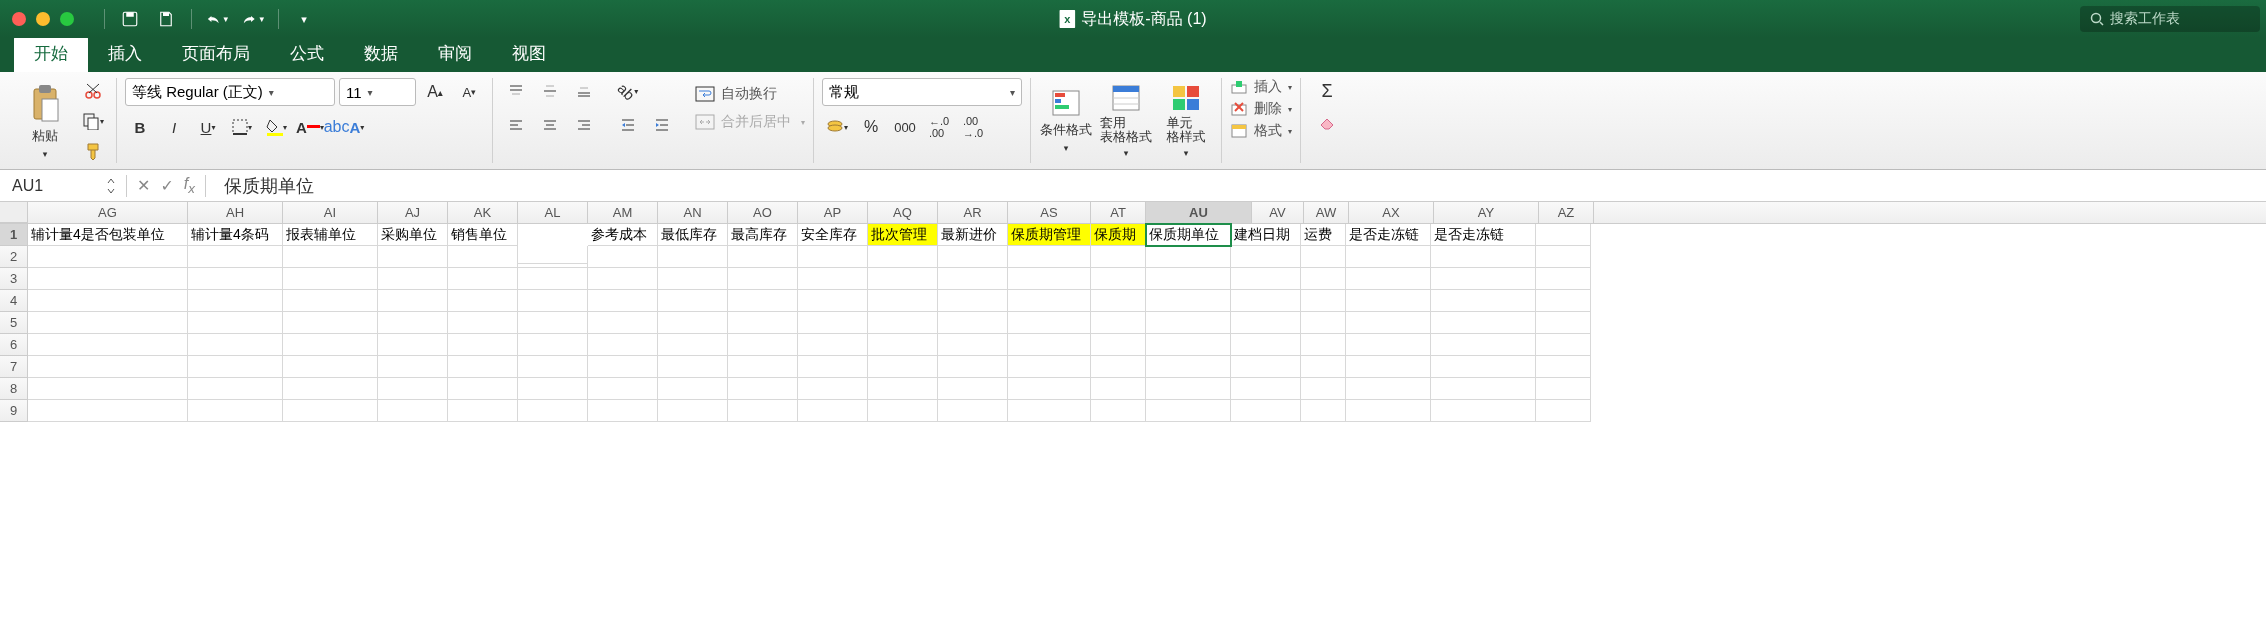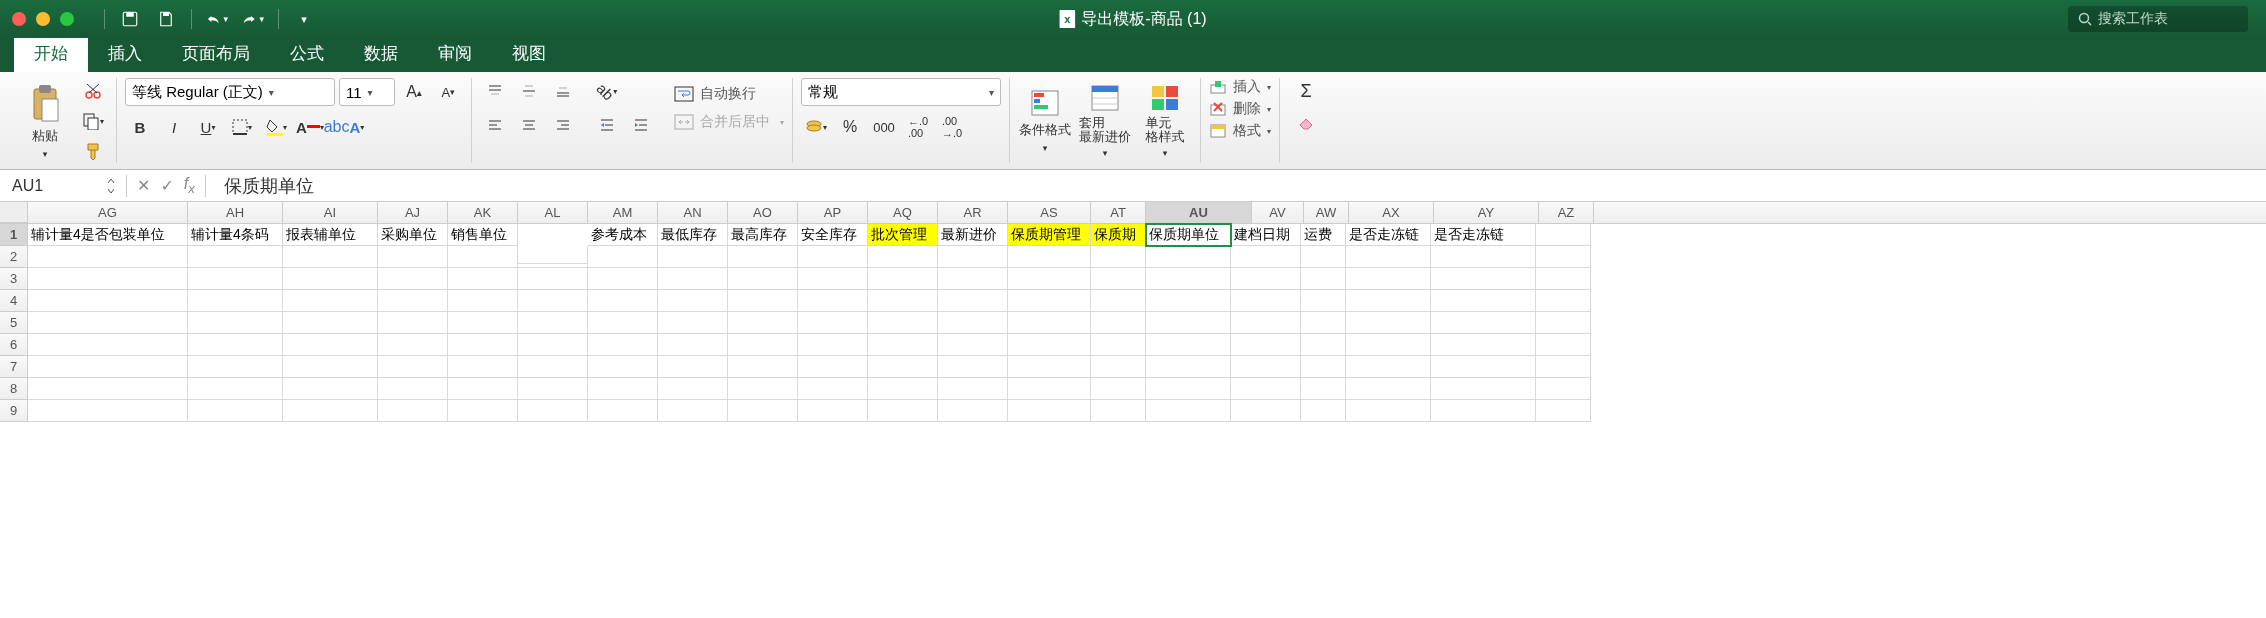--- a/index.html
+++ b/index.html
@@ -6,21 +6,21 @@
   body { font-family: -apple-system, "Helvetica Neue", Arial, sans-serif; font-size: 13px; background: #fff; width: 2266px; overflow: hidden; }
   
   .titlebar { background: linear-gradient(#1a6b3f,#165934); height: 38px; display: flex; align-items: center; position: relative; color: #fff; }
   .traffic { display: flex; gap: 10px; margin-left: 12px; }
   .tl { width: 14px; height: 14px; border-radius: 50%; }
   .red { background: #ff5f57; } .yellow { background: #febc2e; } .green { background: #28c840; }
   .qat { display: flex; gap: 14px; margin-left: 30px; align-items: center; }
   .qat-btn { width: 22px; height: 22px; display: flex; align-items: center; justify-content: center; fill: #fff; color:#fff; }
   .qat-sep { width: 1px; height: 20px; background: rgba(255,255,255,.3); }
   .doc-title { position: absolute; left: 50%; transform: translateX(-50%); display: flex; align-items: center; gap: 6px; font-size: 16px; }
-  .search-bar { margin-left: auto; margin-right: 18px; background: rgba(0,0,0,.25); border-radius: 4px; padding: 4px 10px; display: flex; align-items: center; gap: 6px; color: #bcd9c8; font-size: 14px; width: 180px; }
+  .search-bar { margin-left: auto; margin-right: 6px; background: rgba(0,0,0,.25); border-radius: 4px; padding: 4px 10px; display: flex; align-items: center; gap: 6px; color: #bcd9c8; font-size: 14px; width: 180px; }
   
   .tabs { background: #165934; display: flex; align-items: flex-end; padding-left: 14px; height: 34px; gap: 0; }
   .tab { padding: 7px 20px; color: #fff; font-size: 17px; font-weight: 500; cursor: pointer; }
   .tab.active { background: #fff; color: #166a3e; border-radius: 4px 4px 0 0; }
   
   .ribbon { background: linear-gradient(#fbfbfb,#ececec); border-bottom: 1px solid #bbb; display: flex; padding: 6px 10px; height: 98px; gap: 0; }
   .group { display: flex; flex-direction: column; align-items: center; justify-content: space-between; padding: 0 8px; border-right: 1px solid #d0d0d0; }
   .group:last-child { border-right:none;}
   .grow { display:flex; gap:6px; align-items:center;}
   .bigbtn { display:flex;flex-direction:column;align-items:center;justify-content:center;gap:4px;width:54px;height:86px;font-size:13px;color:#333;}
@@ -153,21 +153,21 @@
     </div>
   </div>
 
   <div class="group">
     <div class="col" style="gap:8px;">
       <div class="row">
         <div class="dd" style="width:210px;">
             <span>等线 Regular (正文)</span>
             <span class="dd-arrow">▾</span>
           </div>
-        <div class="dd" style="width:56px;">
+        <div class="dd" style="width:77px;">
             <span>11</span>
             <span class="dd-arrow">▾</span>
           </div>
         <div class="smallbtn" style="font-size:16px;">A<span style="font-size:10px;vertical-align:super;">▴</span></div>
         <div class="smallbtn" style="font-size:13px;">A<span style="font-size:9px;vertical-align:super;">▾</span></div>
       </div>
       <div class="row">
         <div class="smallbtn">
             <b>B</b>
           </div>
@@ -336,21 +336,21 @@
           <span style="font-size:9px;">▾</span>
         </div>
       <div class="bigbtn">
           <svg width="30" height="28">
             <rect x="2" y="2" width="26" height="24" fill="#fff" stroke="#888"></rect>
             <rect x="2" y="2" width="26" height="6" fill="#3b7dd8"></rect>
             <line x1="2" y1="14" x2="28" y2="14" stroke="#ccc"></line>
             <line x1="2" y1="20" x2="28" y2="20" stroke="#ccc"></line>
           </svg>
           <span style="white-space:pre-line;line-height:1.1;">套用
-最新进价</span>
+表格格式</span>
           <span style="font-size:9px;">▾</span>
         </div>
       <div class="bigbtn">
           <svg width="30" height="28">
             <rect x="2" y="2" width="12" height="11" fill="#f4c542"></rect>
             <rect x="16" y="2" width="12" height="11" fill="#e74c3c"></rect>
             <rect x="2" y="15" width="12" height="11" fill="#2ecc71"></rect>
             <rect x="16" y="15" width="12" height="11" fill="#3b7dd8"></rect>
           </svg>
           <span style="white-space:pre-line;line-height:1.1;">单元

